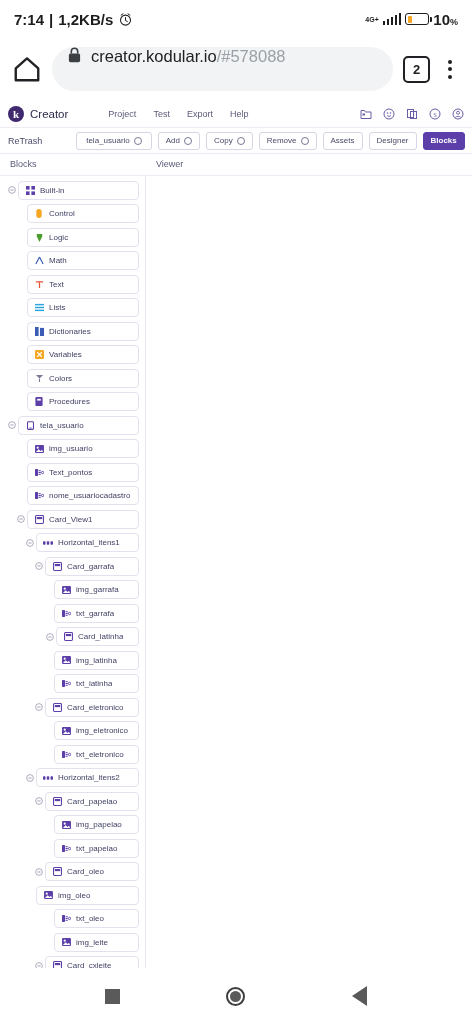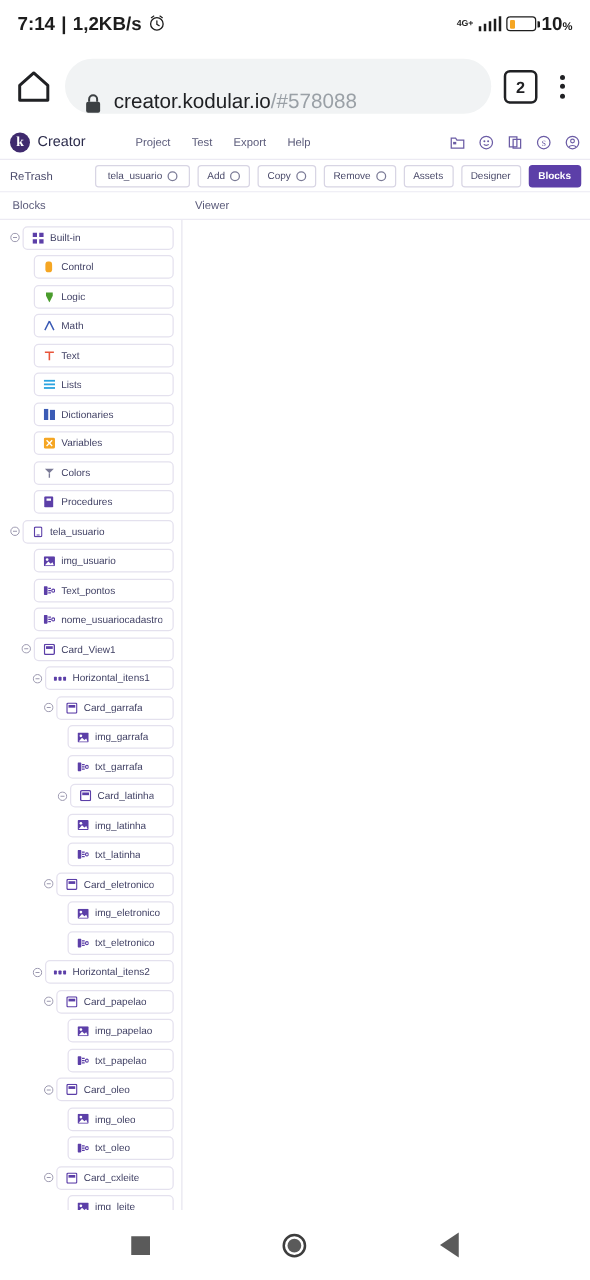--- a/index.html
+++ b/index.html
@@ -3,21 +3,21 @@
 <meta charset="utf-8">
 <style>
   * { box-sizing: border-box; margin:0; padding:0; }
   html,body { width:472px; height:1024px; overflow:hidden; background:#fff;
     font-family:"Liberation Sans", sans-serif; }
   .phone { position:relative; width:472px; height:1024px; background:#fff; }
 
   
   .statusbar { height:38px; display:flex; align-items:center;
     justify-content:space-between; padding:0 14px; background:#fff; }
-  .sb-left { display:flex; align-items:flex-start; gap:5px; font-size:15px;
+  .sb-left { display:flex; align-items:center; gap:5px; font-size:15px;
     font-weight:bold; color:#1d1d1d; }
   .sb-right { display:flex; align-items:center; gap:4px; color:#1d1d1d; }
   .net-type { font-size:7px; font-weight:bold; line-height:1; }
   .bars { display:flex; align-items:flex-end; gap:1.5px; height:12px; }
   .bars i { width:2.5px; background:#1d1d1d; display:block; }
   .bars i:nth-child(1){height:4px}.bars i:nth-child(2){height:6px}
   .bars i:nth-child(3){height:8px}.bars i:nth-child(4){height:10px}
   .bars i:nth-child(5){height:12px}
   .batt { width:24px; height:12px; border:1.6px solid #1d1d1d; border-radius:3px;
     position:relative; }
@@ -26,21 +26,21 @@
   .batt span { position:absolute; left:1.5px; top:1.5px; bottom:1.5px; width:20%;
     background:#f5a623; border-radius:1px; display:block; }
   .pct { font-size:15px; font-weight:bold; }
   .pct small { font-size:9px; }
 
   
   .browserbar { height:62px; display:flex; align-items:center; gap:10px;
     padding:0 12px; background:#fff; }
   .home-ic { width:30px; height:30px; flex:0 0 auto; }
   .urlbox { flex:1; height:44px; background:#f1f3f4; border-radius:22px;
-    display:flex; align-items:flex-end; gap:10px; padding:0 16px; overflow:hidden;}
+    display:flex; align-items:flex-start; gap:10px; padding:0 16px; overflow:hidden;}
   .lock { width:13px; height:16px; flex:0 0 auto; }
   .url { font-size:16.5px; color:#202124; white-space:nowrap; }
   .url .grey { color:#9aa0a6; }
   .tabcount { width:27px; height:27px; border:2.2px solid #202124; border-radius:5px;
     display:flex; align-items:center; justify-content:center; font-size:13px;
     font-weight:bold; color:#202124; flex:0 0 auto; }
   .kebab { width:20px; display:flex; flex-direction:column; align-items:center;
     gap:3.5px; flex:0 0 auto; }
   .kebab i { width:4px; height:4px; border-radius:50%; background:#202124; display:block;}
 
@@ -695,21 +695,21 @@
             <span class="chip">
               <span class="ic">
                 <svg width="9" height="9" viewBox="0 0 10 10">
                   <rect x="0.6" y="0.6" width="8.8" height="8.8" rx="1" fill="none" stroke="#5c3fa8" stroke-width="1.2"></rect>
                   <rect x="2" y="2.2" width="6" height="2.4" fill="#5c3fa8"></rect>
                 </svg>
               </span>
               <span class="lbl">Card_oleo</span>
             </span>
           </div>
-          <div class="node" style="padding-left: 41px; padding-right: 6px;">
+          <div class="node" style="padding-left: 23px; padding-right: 6px;">
             <span class="toggle"></span>
             <span class="chip">
               <span class="ic">
                 <svg width="9" height="8" viewBox="0 0 10 9">
                   <rect x="0" y="0" width="10" height="9" rx="1" fill="#5c3fa8"></rect>
                   <circle cx="3" cy="3" r="1.2" fill="#fff"></circle>
                   <path d="M1 8l3-3.2 2.2 2 1.6-1.4L9 8z" fill="#fff"></path>
                 </svg>
               </span>
               <span class="lbl">img_oleo</span>
@@ -719,50 +719,50 @@
             <span class="toggle"></span>
             <span class="chip">
               <span class="ic">
                 <svg width="9" height="9" viewBox="0 0 10 10">
                   <rect x="0" y="1.2" width="3.4" height="7.6" rx="0.7" fill="#5c3fa8"></rect>
                   <path d="M4 3h2.4M4 5h2.4M4 7h2.4" stroke="#5c3fa8" stroke-width="1.1"></path>
                   <circle cx="8.4" cy="5" r="1.3" fill="none" stroke="#5c3fa8" stroke-width="1"></circle>
                 </svg>
               </span>
               <span class="lbl">txt_oleo</span>
+            </span>
+          </div>
+          <div class="node" style="padding-left: 41px; padding-right: 6px;">
+            <span class="toggle"></span>
+            <span class="chip">
+              <span class="ic">
+                <svg width="9" height="8" viewBox="0 0 10 9">
+                  <rect x="0" y="0" width="10" height="9" rx="1" fill="#5c3fa8"></rect>
+                  <circle cx="3" cy="3" r="1.2" fill="#fff"></circle>
+                  <path d="M1 8l3-3.2 2.2 2 1.6-1.4L9 8z" fill="#fff"></path>
+                </svg>
+              </span>
+              <span class="lbl">img_leite</span>
             </span>
           </div>
           <div class="node" style="padding-left: 32px; padding-right: 6px;">
             <span class="toggle">
               <svg width="8" height="8" viewBox="0 0 10 10">
                 <circle cx="5" cy="5" r="4.2" fill="none" stroke="#9a97ae" stroke-width="1"></circle>
                 <path d="M3 5h4" stroke="#9a97ae" stroke-width="1.1"></path>
               </svg>
             </span>
             <span class="chip">
               <span class="ic">
                 <svg width="9" height="9" viewBox="0 0 10 10">
                   <rect x="0.6" y="0.6" width="8.8" height="8.8" rx="1" fill="none" stroke="#5c3fa8" stroke-width="1.2"></rect>
                   <rect x="2" y="2.2" width="6" height="2.4" fill="#5c3fa8"></rect>
                 </svg>
               </span>
               <span class="lbl">Card_cxleite</span>
-            </span>
-          </div>
-          <div class="node" style="padding-left: 41px; padding-right: 6px;">
-            <span class="toggle"></span>
-            <span class="chip">
-              <span class="ic">
-                <svg width="9" height="8" viewBox="0 0 10 9">
-                  <rect x="0" y="0" width="10" height="9" rx="1" fill="#5c3fa8"></rect>
-                  <circle cx="3" cy="3" r="1.2" fill="#fff"></circle>
-                  <path d="M1 8l3-3.2 2.2 2 1.6-1.4L9 8z" fill="#fff"></path>
-                </svg>
-              </span>
-              <span class="lbl">img_leite</span>
             </span>
           </div>
         </div>
     </div>
 
     <div class="viewer">
 
       <svg class="backpack" viewBox="0 0 52 54">
         <rect x="8" y="4" width="10" height="20" rx="1.5" fill="#e8703a" stroke="#2b2b2b" stroke-width="1.3"></rect>
         <rect x="18" y="2" width="12" height="22" rx="1.5" fill="#45b7d1" stroke="#2b2b2b" stroke-width="1.3"></rect>

